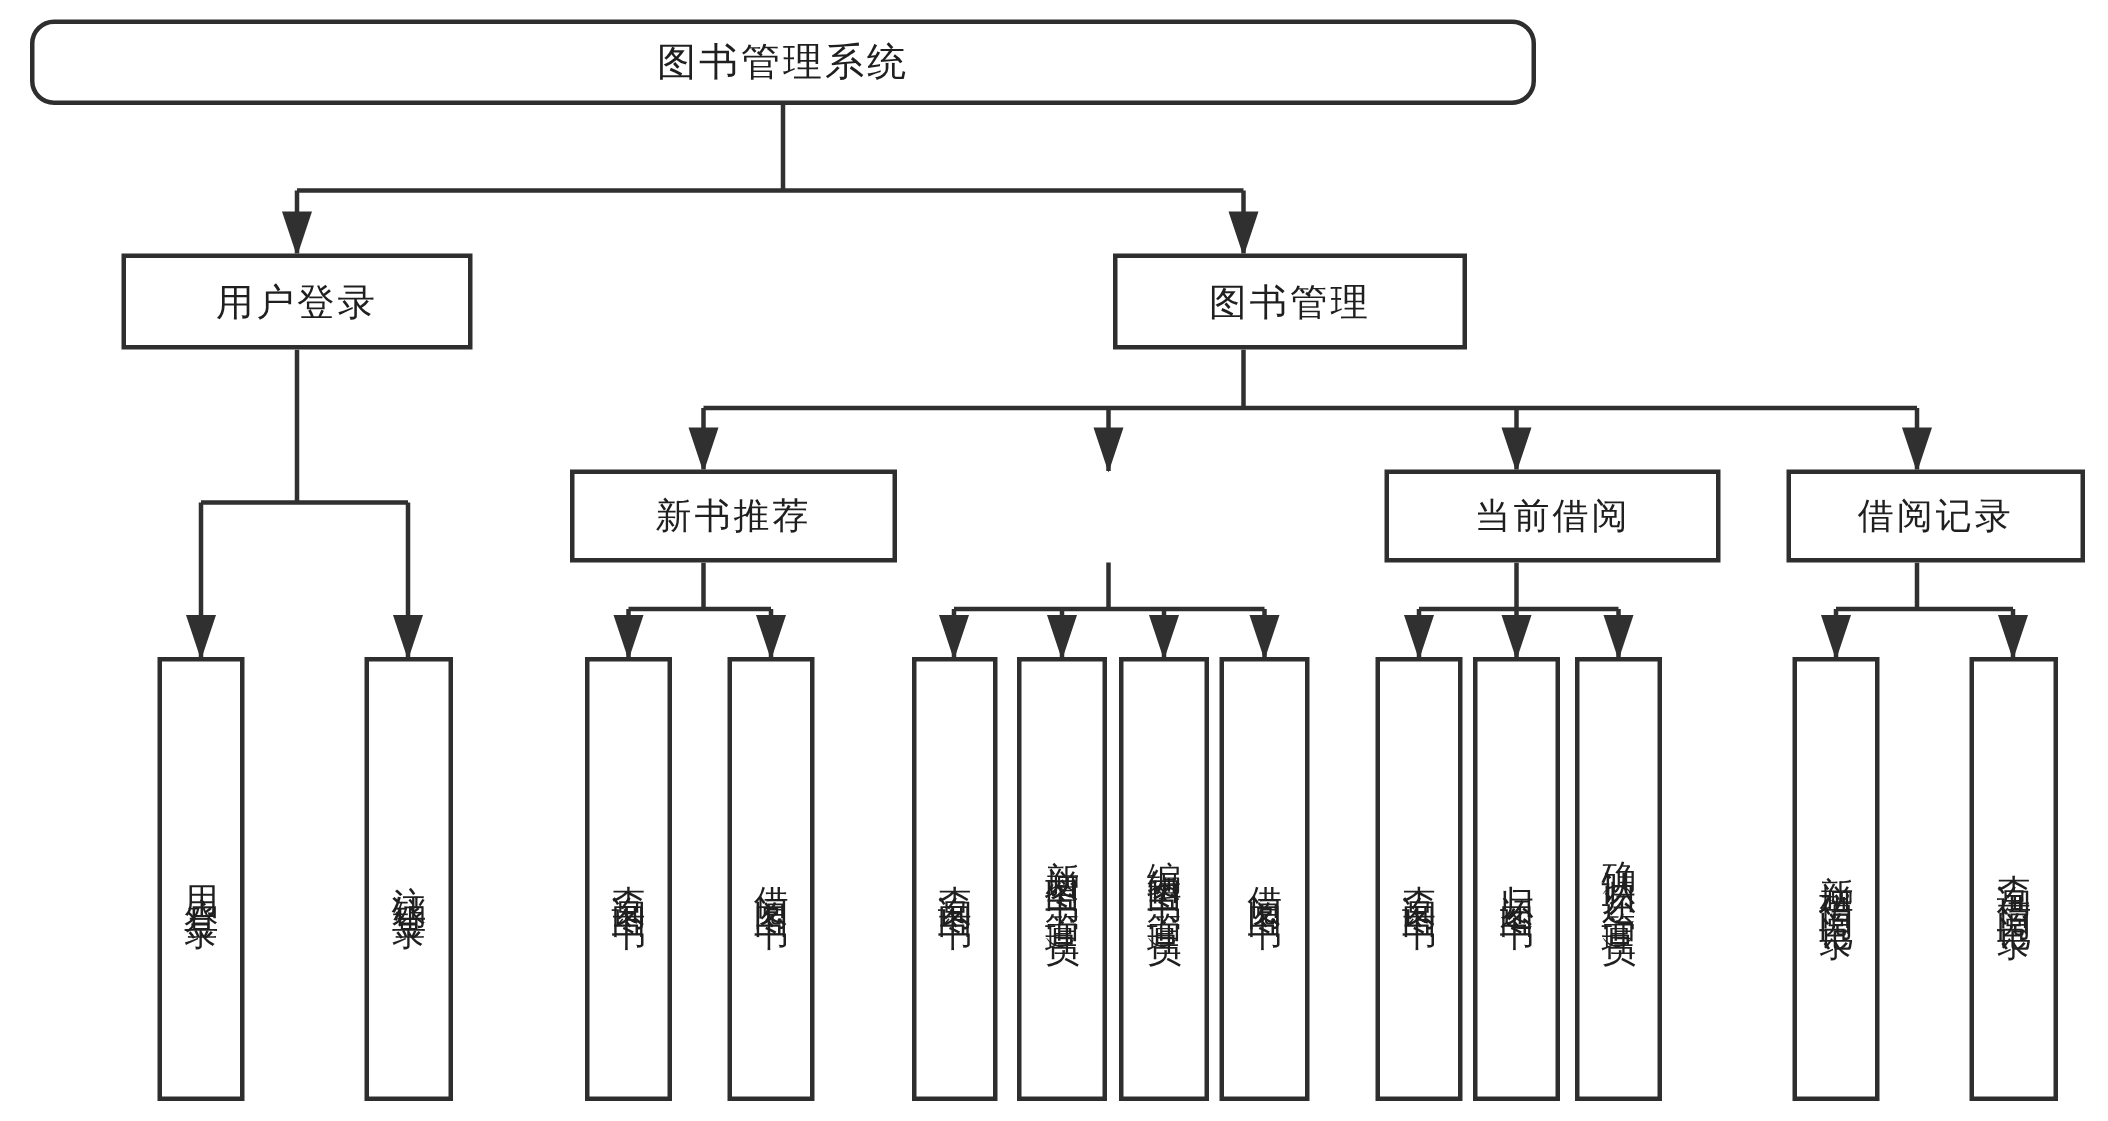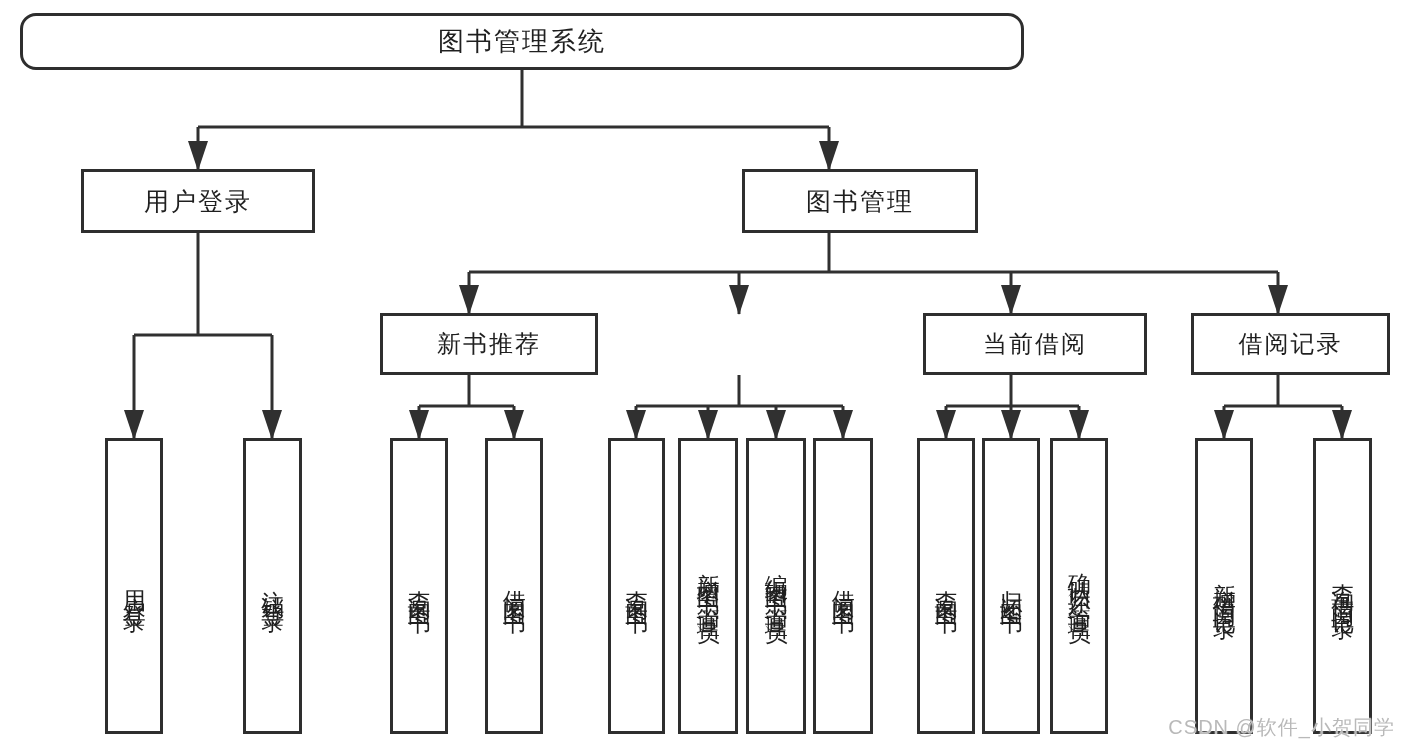--- a/index.html
+++ b/index.html
@@ -154,15 +154,14 @@
     <span class="vtext">确认归还（管理员）</span>
   </div>
 
   <div class="node node-leaf" style="left:1195px; width:58px;">
     <span class="vtext">新增借阅记录</span>
   </div>
   <div class="node node-leaf" style="left:1313px; width:59px;">
     <span class="vtext">查询借阅记录</span>
   </div>
 
-  <div class="watermark">CSDN @软件_小贺同学</div>
 
 </div>
 
 </body></html>

